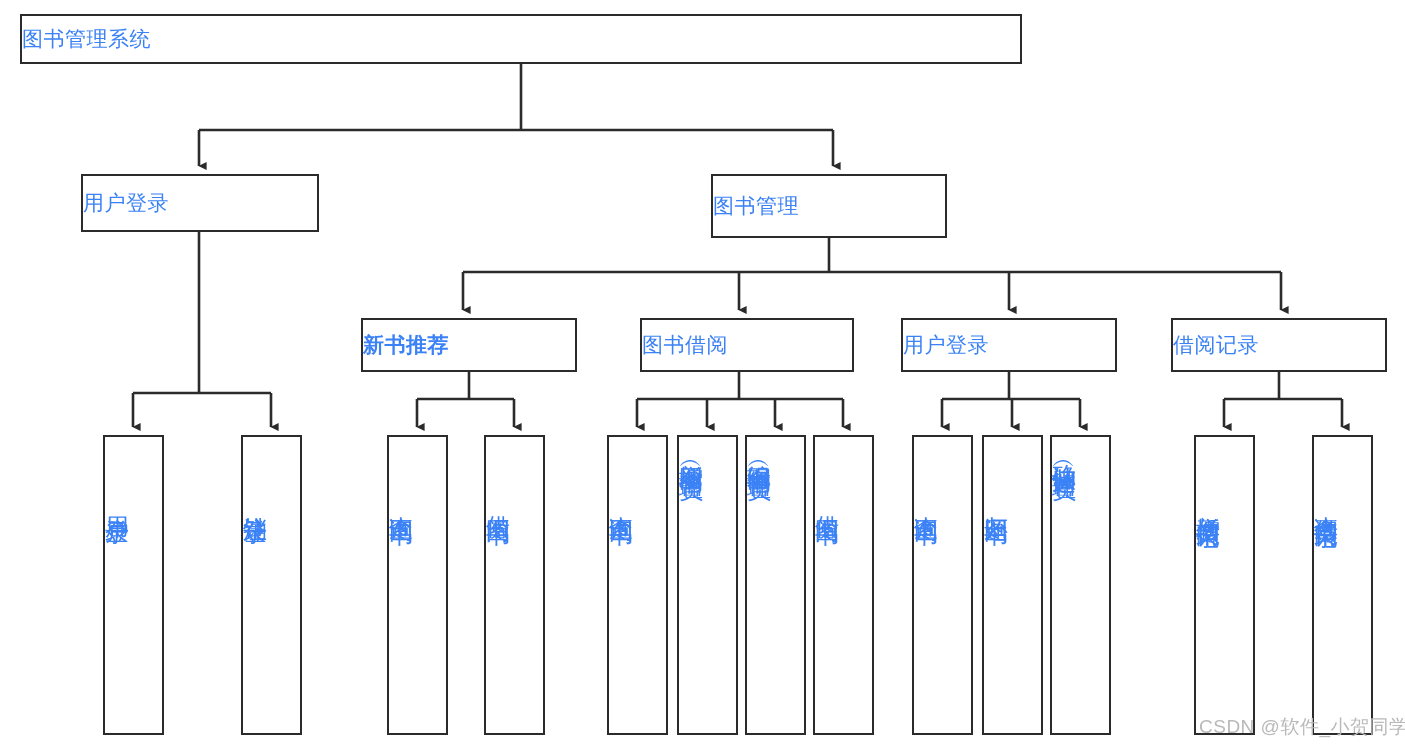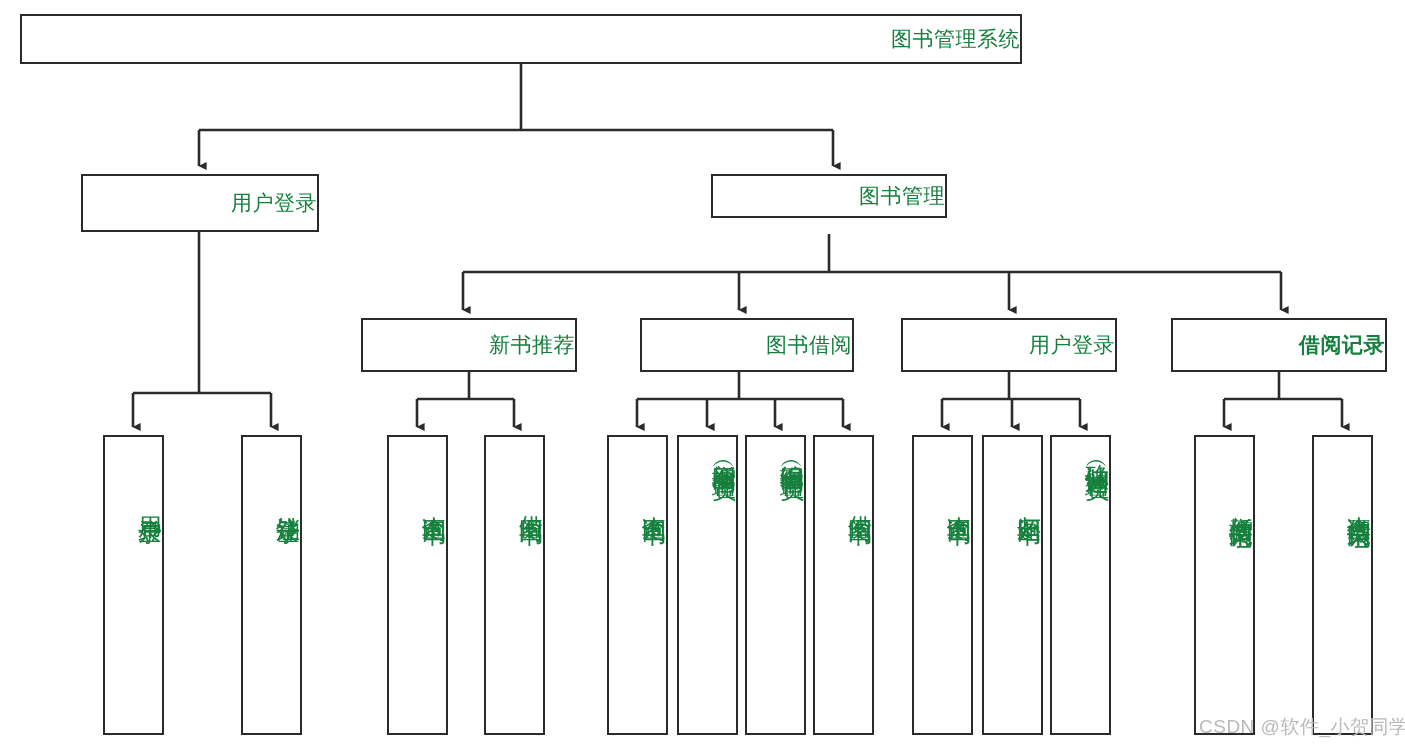--- a/index.html
+++ b/index.html
@@ -24,22 +24,22 @@
     width: 1405px;
     height: 747px;
   }
   .node {
     position: absolute;
     box-sizing: border-box;
     border: 2px solid #2b2b2b;
     background: #ffffff;
     display: flex;
     align-items: center;
-    justify-content: flex-end;
-    color: #15803d;
+    justify-content: flex-start;
+    color: #3b82f6;
   }
   .node-label {
     display: block;
     text-align: center;
     line-height: 1.22;
     letter-spacing: 0.5px;
     white-space: nowrap;
   }
   .node.horizontal .node-label {
     font-size: 21px;
@@ -125,34 +125,34 @@
     </g>
   </svg>
 
   <div class="node horizontal" style="left:20px; top:14px; width:1002px; height:50px;">
     <span class="node-label">图书管理系统</span>
   </div>
 
   <div class="node horizontal" style="left:81px; top:174px; width:238px; height:58px;">
     <span class="node-label">用户登录</span>
   </div>
-  <div class="node horizontal" style="left:711px; top:174px; width:236px; height:44px;">
+  <div class="node horizontal" style="left:711px; top:174px; width:236px; height:64px;">
     <span class="node-label">图书管理</span>
   </div>
 
-  <div class="node horizontal" style="left:361px; top:318px; width:216px; height:54px;">
+  <div class="node horizontal" style="left:361px; top:318px; width:216px; height:54px;font-weight:bold;">
     <span class="node-label">新书推荐</span>
   </div>
   <div class="node horizontal" style="left:633px; top:318px; width:214px; height:54px;margin-left:7px;">
     <span class="node-label">图书借阅</span>
   </div>
   <div class="node horizontal" style="left:901px; top:318px; width:216px; height:54px;">
     <span class="node-label">用户登录</span>
   </div>
-  <div class="node horizontal" style="left:1171px; top:318px; width:216px; height:54px;font-weight:bold;">
+  <div class="node horizontal" style="left:1171px; top:318px; width:216px; height:54px;">
     <span class="node-label">借阅记录</span>
   </div>
 
   <div class="node vertical mid" style="left:103px; top:435px; width:61px; height:300px;">
     <span class="node-label">用户登录</span>
   </div>
   <div class="node vertical mid" style="left:241px; top:435px; width:61px; height:300px;">
     <span class="node-label">注销登录</span>
   </div>
 

